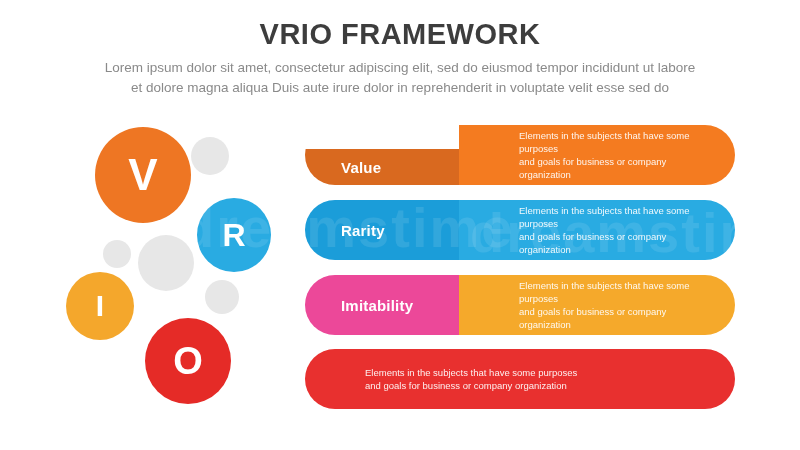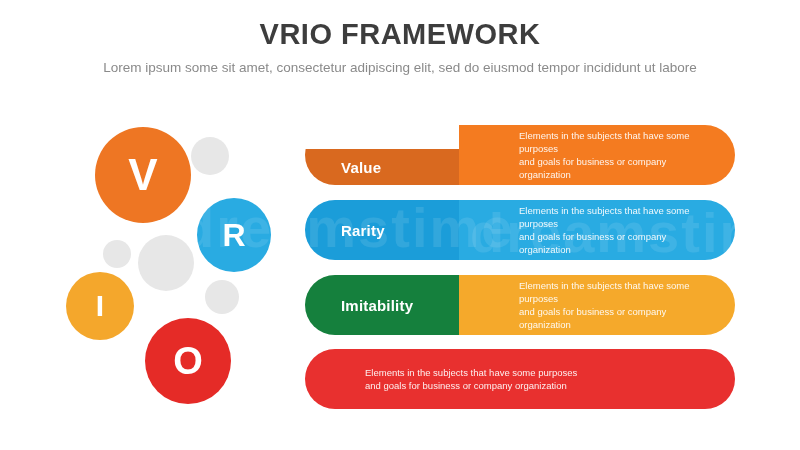--- a/index.html
+++ b/index.html
@@ -71,21 +71,22 @@
   }
 </style>
 </head>
 <body>
 
 <div id="stage">
 
   <div class="title">VRIO FRAMEWORK</div>
 
   <div class="subtitle">
-    <span class="line">Lorem ipsum some sit amet, consectetur adipiscing elit, sed do eiusmod tempor incididunt ut labore</span>
+    <span class="line">Lorem ipsum dolor sit amet, consectetur adipiscing elit, sed do eiusmod tempor incididunt ut labore</span>
+    <span class="line">et dolore magna aliqua Duis aute irure dolor in reprehenderit in voluptate velit esse sed do</span>
   </div>
 
   <div id="cluster">
       <div class="circ gray" style="left: 191px; top: 137px; height: 38px; width: 38px; background: rgb(231, 231, 231);"></div>
       <div class="circ gray" style="left: 103px; top: 240px; height: 28px; width: 28px; background: rgb(231, 231, 231);"></div>
       <div class="circ gray" style="left: 138px; top: 235px; height: 56px; width: 56px; background: rgb(231, 231, 231);"></div>
       <div class="circ gray" style="left: 205px; top: 280px; height: 34px; width: 34px; background: rgb(231, 231, 231);"></div>
       <div class="circ" style="left: 95px; top: 127px; height: 96px; width: 96px; background: rgb(238, 118, 35); font-size: 44px;">V</div>
       <div class="circ" style="left: 197px; top: 198px; height: 74px; width: 74px; background: rgb(41, 171, 226); font-size: 32px;">R</div>
       <div class="circ" style="left: 66px; top: 272px; height: 68px; width: 68px; background: rgb(244, 167, 44); font-size: 30px;">I</div>
@@ -105,21 +106,21 @@
       <div class="bar" style="top: 200px;">
         <div class="bar-label" style="background: rgb(27, 157, 217);">Rarity</div>
         <div class="bar-desc" style="background: rgb(41, 171, 226);">
           <div>
             <span>Elements in the subjects that have  some purposes</span>
             <span>and goals for business or company organization</span>
           </div>
         </div>
       </div>
       <div class="bar" style="top: 275px;">
-        <div class="bar-label" style="background: #15803d;">Imitability</div>
+        <div class="bar-label" style="background: #ec4899;">Imitability</div>
         <div class="bar-desc" style="background: rgb(245, 169, 43);">
           <div>
             <span>Elements in the subjects that have  some purposes</span>
             <span>and goals for business or company organization</span>
           </div>
         </div>
       </div>
       <div class="bar" style="top: 349px;">
         <div class="bar-desc" style="background: rgb(232, 48, 47);">
           <div>

